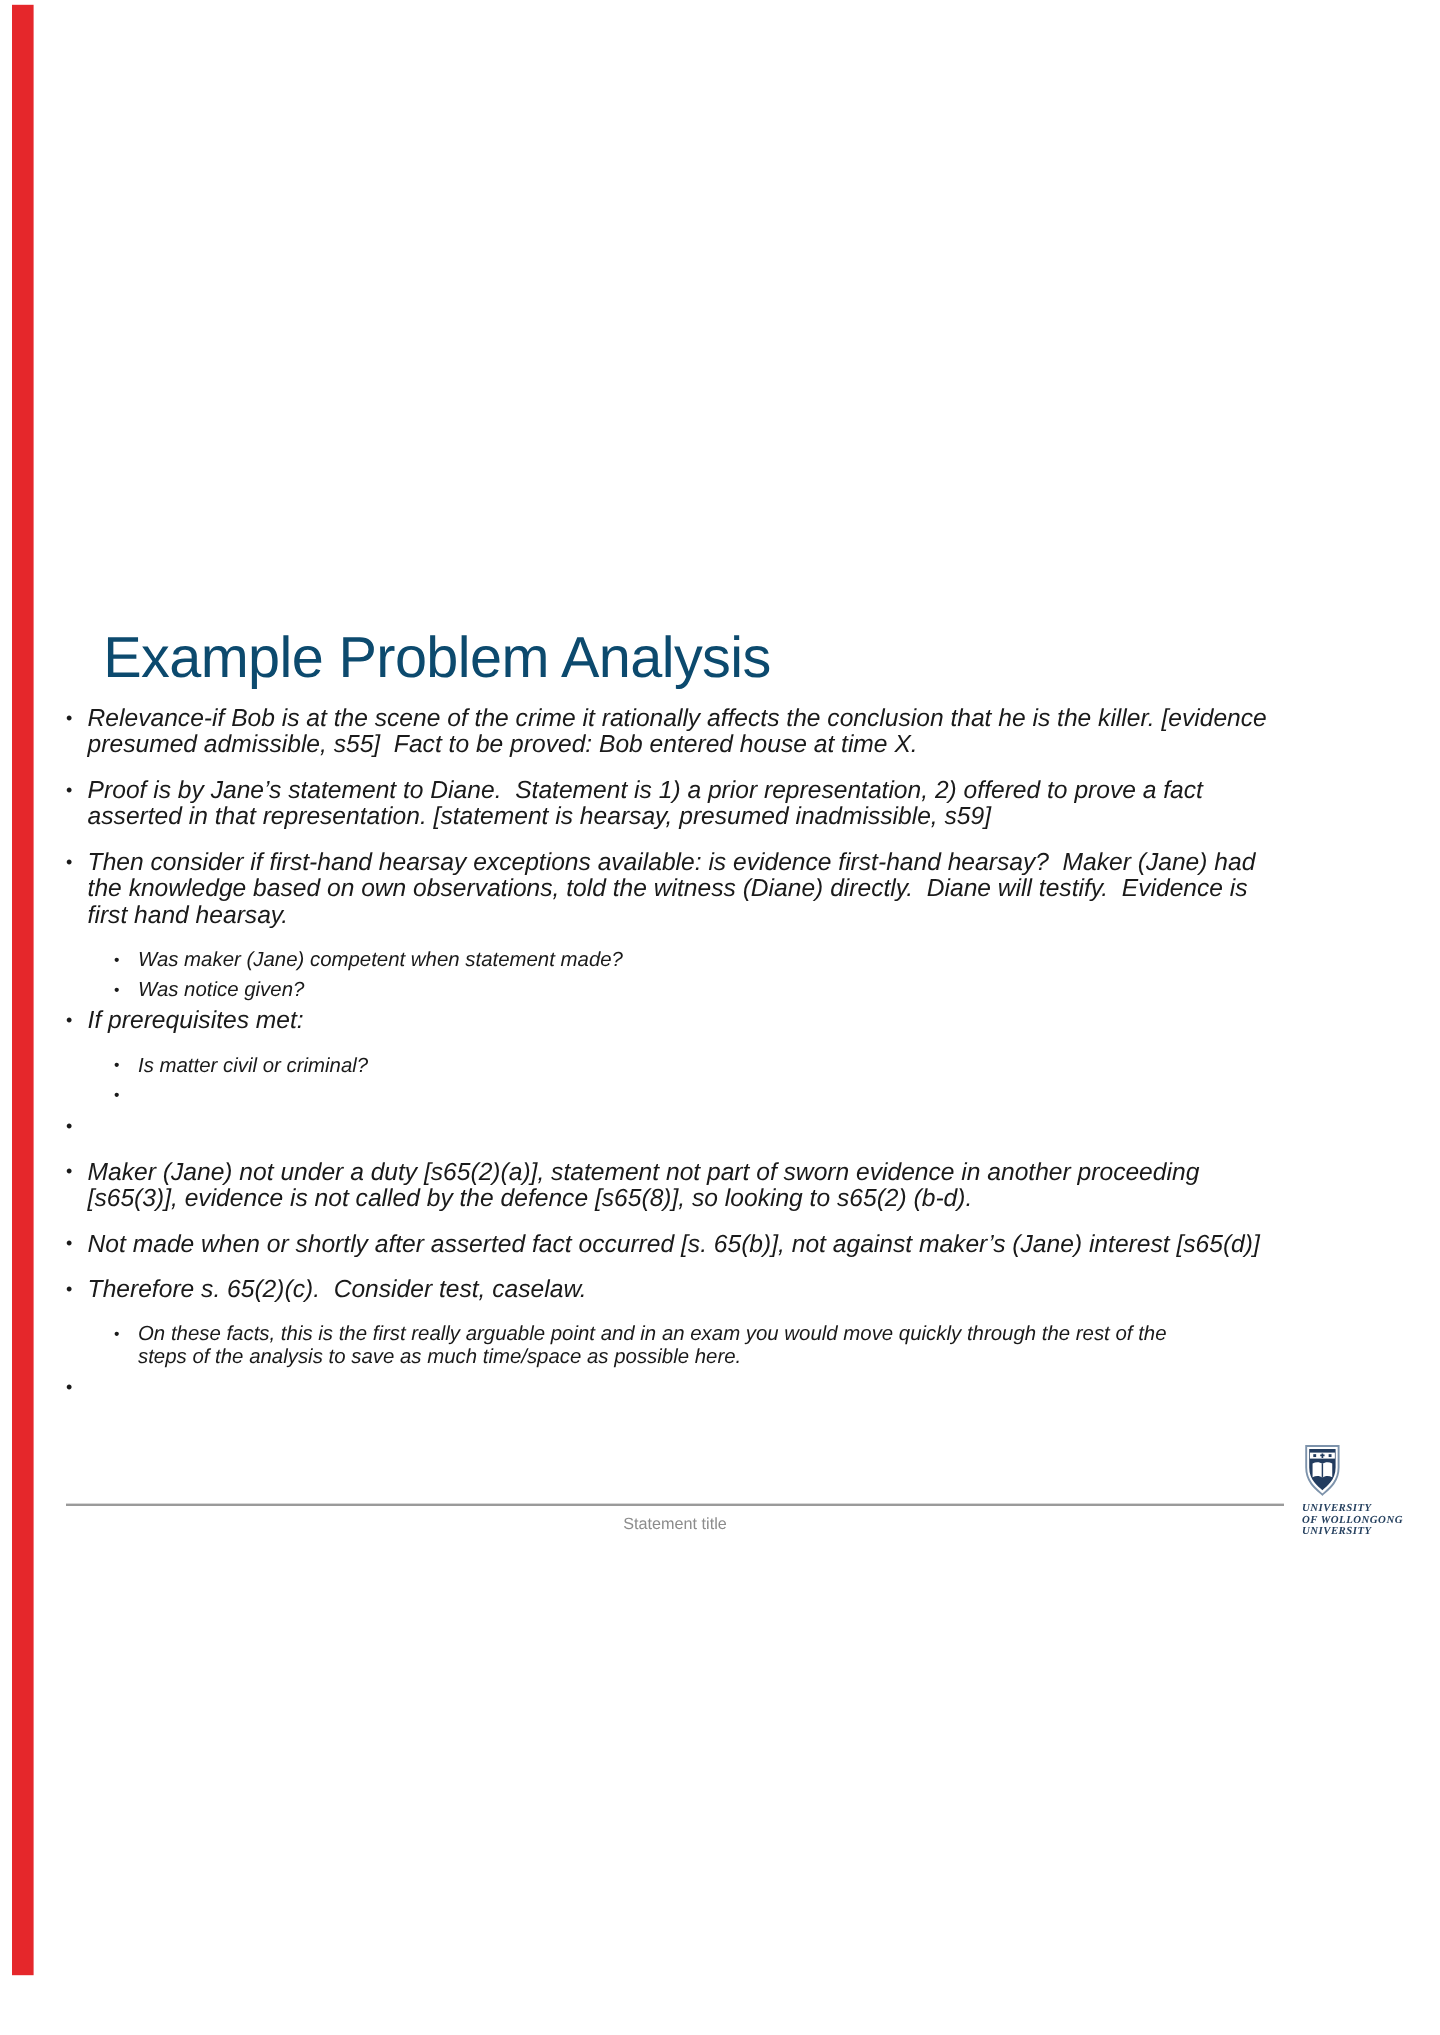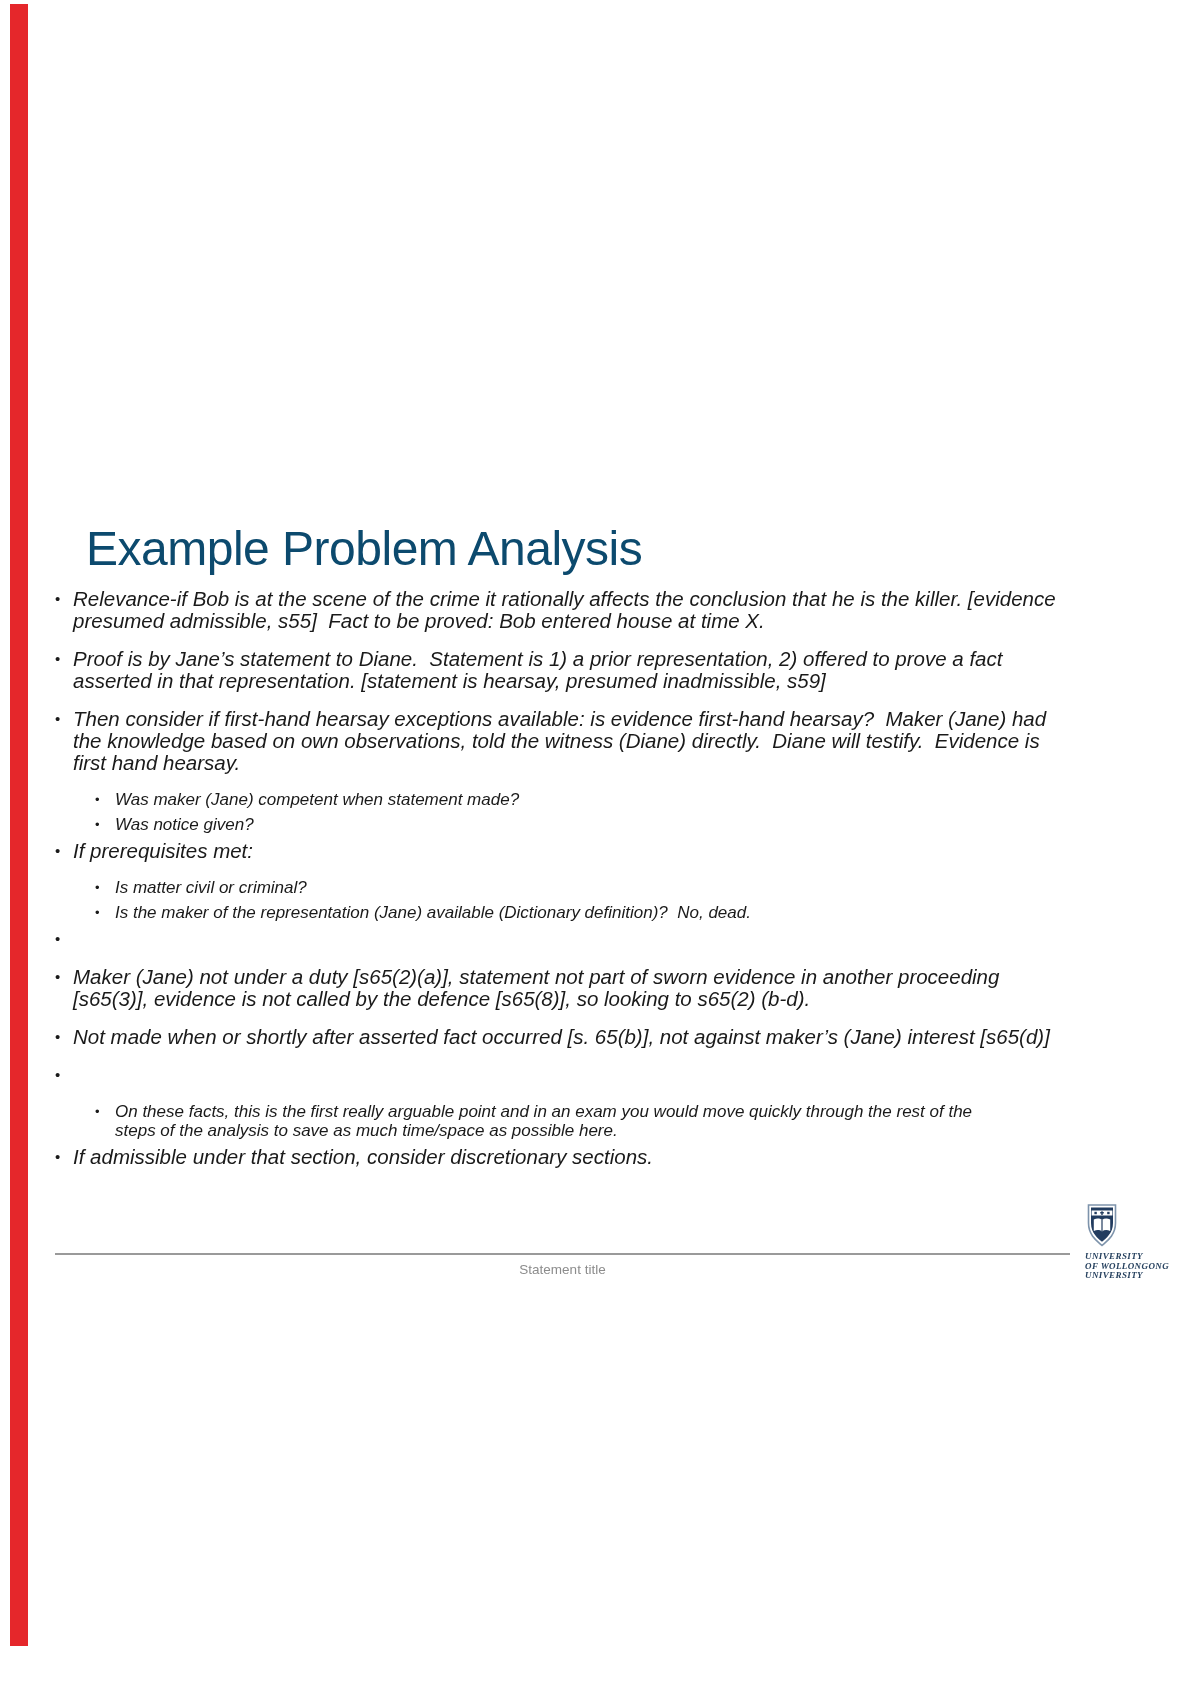--- a/index.html
+++ b/index.html
@@ -116,43 +116,42 @@
     <div class="item l1">
       <span class="bullet">•</span>
       <span class="btxt">If prerequisites met:</span>
     </div>
     <div class="item l2">
       <span class="bullet">•</span>
       <span class="btxt">Is matter civil or criminal?</span>
     </div>
     <div class="item l2">
       <span class="bullet">•</span>
-      <span class="btxt">Is the maker of the representation (Jane) available (Dictionary definition)?  No, dead.</span>
     </div>
     <div class="item l1">
       <span class="bullet">•</span>
     </div>
     <div class="item l1">
       <span class="bullet">•</span>
       <span class="btxt">Maker (Jane) not under a duty [s65(2)(a)], statement not part of sworn evidence in another proceeding [s65(3)], evidence is not called by the defence [s65(8)], so looking to s65(2) (b-d).</span>
     </div>
     <div class="item l1">
       <span class="bullet">•</span>
       <span class="btxt">Not made when or shortly after asserted fact occurred [s. 65(b)], not against maker’s (Jane) interest [s65(d)]</span>
     </div>
     <div class="item l1">
       <span class="bullet">•</span>
+      <span class="btxt">Therefore s. 65(2)(c).  Consider test, caselaw.</span>
     </div>
     <div class="item l2">
       <span class="bullet">•</span>
       <span class="btxt">On these facts, this is the first really arguable point and in an exam you would move quickly through the rest of the steps of the analysis to save as much time/space as possible here.</span>
     </div>
     <div class="item l1">
       <span class="bullet">•</span>
-      <span class="btxt">If admissible under that section, consider discretionary sections.</span>
     </div>
   </div>
 
 <div class="footer-line"></div>
 
 <div class="doc-title">Statement title</div>
 
 <div class="uow-logo">
   <svg class="uow-shield" width="30" height="44" viewBox="0 0 30 44">
     <path d="M1.5,1 h27 v18 c0,12.5 -9,18.5 -13.5,22.5 c-4.5,-4 -13.5,-10 -13.5,-22.5 Z" fill="#ffffff" stroke="#7d93ab" stroke-width="1.6"></path>

